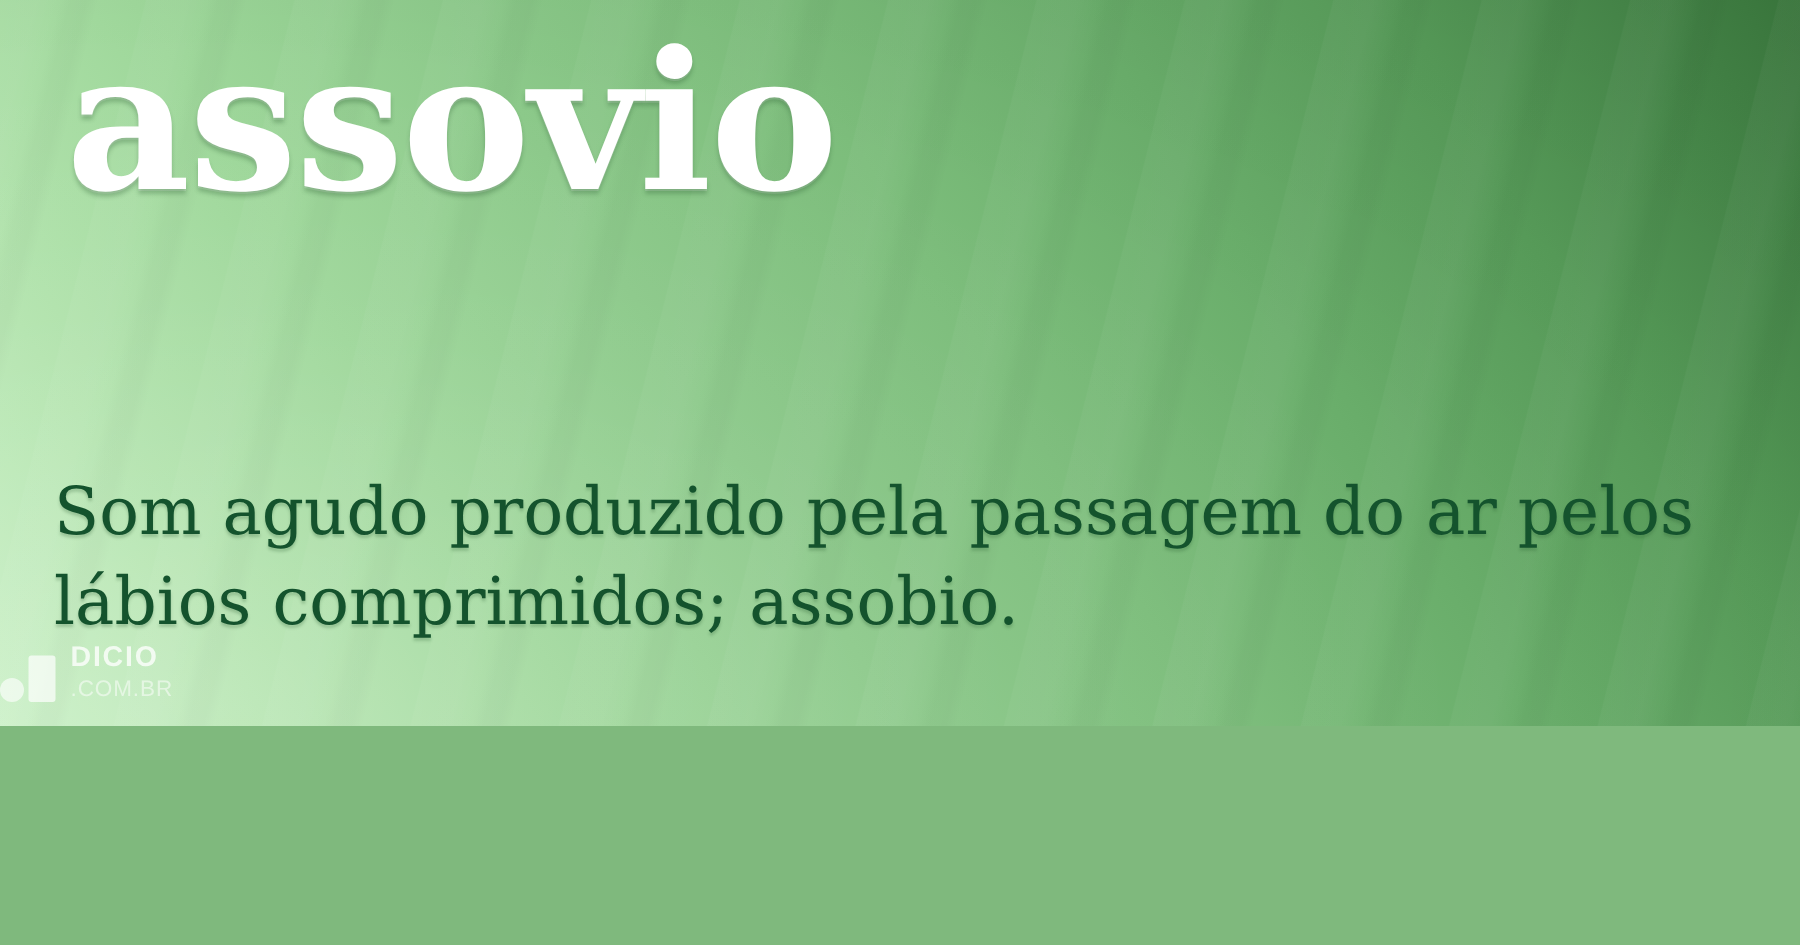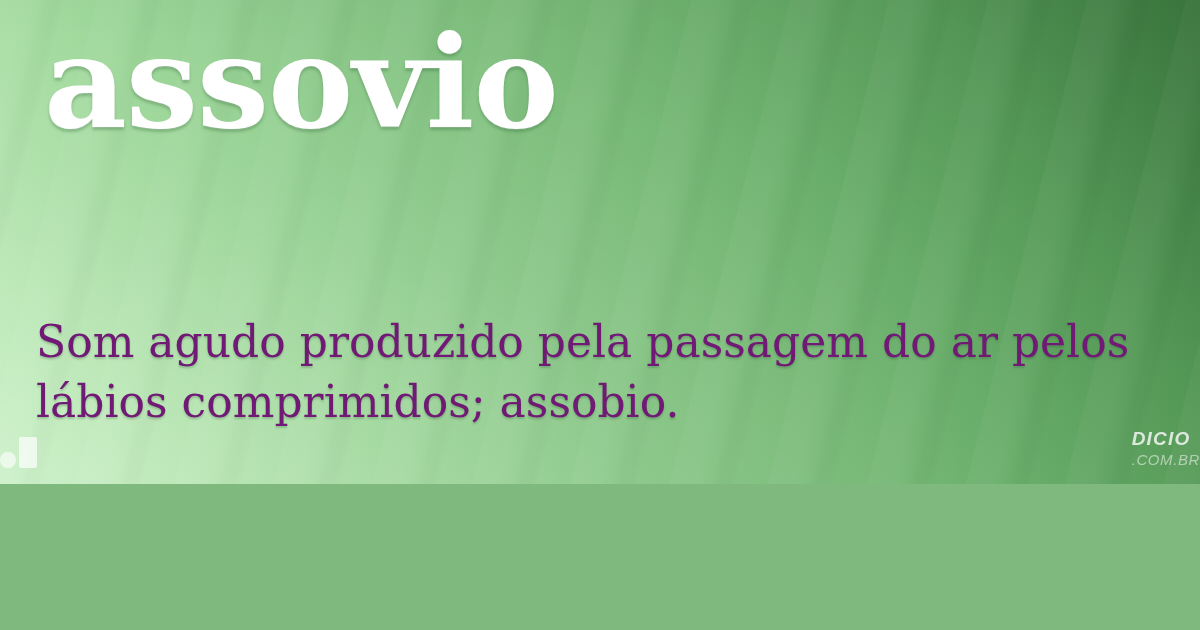--- a/index.html
+++ b/index.html
@@ -101,36 +101,35 @@
   .definition {
     position: absolute;
     left: 36px;
     top: 312px;
     width: 1118px;
     margin: 0;
     font-family: "DejaVu Serif", "Liberation Serif", serif;
     font-weight: 400;
     font-size: 44px;
     line-height: 60px;
-    color: #701a75;
+    color: #14532d;
     text-shadow: 0 2px 2px rgba(40,90,45,0.26);
   }
 
   
   .logo {
     position: absolute;
     left: 0;
     right: 0;
     bottom: 16px;
     height: 44px;
     display: flex;
     align-items: flex-end;
-    justify-content: space-between;
+    justify-content: flex-start;
     gap: 9px;
-    font-style: italic;
   }
   .logo-mark {
     position: relative;
     width: 38px;
     height: 32px;
     flex: 0 0 auto;
   }
   .logo-mark .dot {
     position: absolute;
     left: 0;

